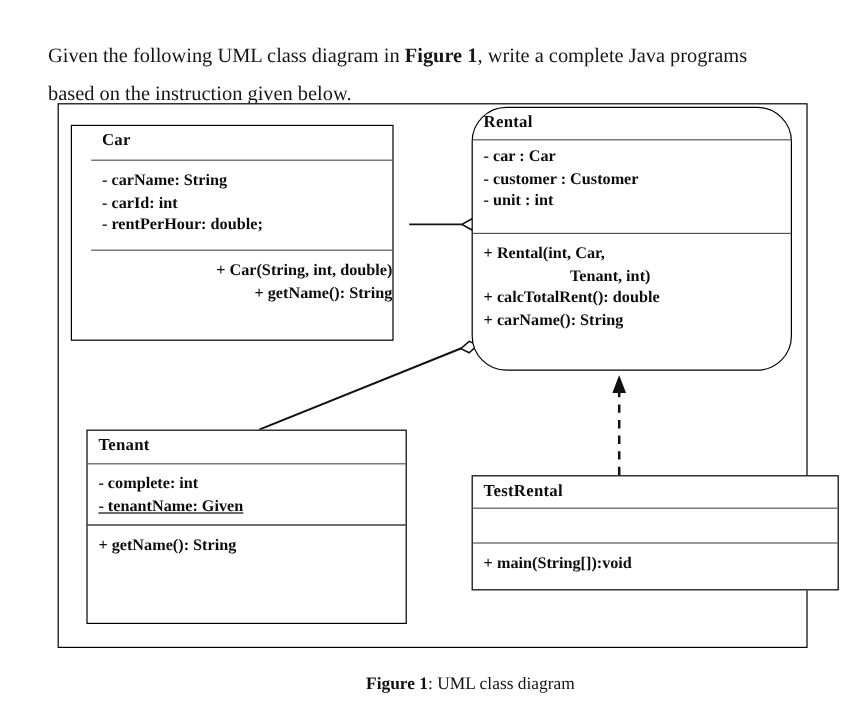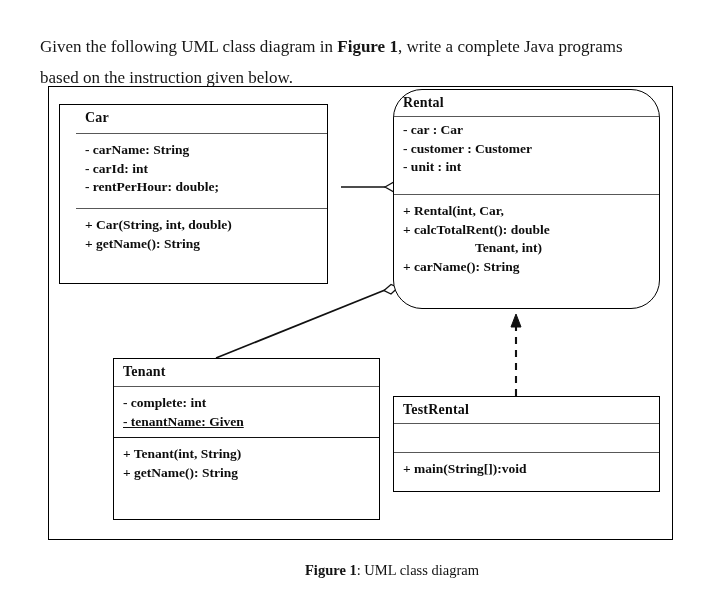--- a/index.html
+++ b/index.html
@@ -84,38 +84,38 @@
   .uml-compartment.empty {
     min-height: 22px;
   }
 
   
   #class-car {
     left: 10px;  top: 17px;  width: 269px; height: 180px; padding-left: 16px;
   }
   #class-car .uml-name { height: 29px; }
   #class-car .attrs { height: 74px; }
-  #class-car .ops { height: 75px; }
+  #class-car .ops { height: 75px; text-align: right; }
 
   #class-rental {
     left: 344px; top: 2px;  width: 267px; height: 220px; border-radius: 29px;
   }
   #class-rental .uml-name { height: 27px; }
   #class-rental .attrs { height: 77px; padding-top: 4px; }
   #class-rental .ops { height: 122px; }
 
   #class-tenant {
-    left: 23px;  top: 271px; width: 267px; height: 162px; margin-left: 41px;
+    left: 23px;  top: 271px; width: 267px; height: 162px;
   }
   #class-tenant .uml-name { height: 28px; }
   #class-tenant .attrs { height: 50px; }
   #class-tenant .ops { height: 82px; }
 
   #class-testrental {
-    left: 344px; top: 309px; width: 267px; height: 96px;
+    left: 344px; top: 309px; width: 306px; height: 96px;
   }
   #class-testrental .uml-name { height: 27px; }
   #class-testrental .attrs { height: 28px; }
   #class-testrental .ops { height: 39px; }
 
   
   #connectors {
     position: absolute;
     left: 0; top: 0;
     width: 625px; height: 454px;
@@ -178,34 +178,33 @@
 
   <div class="uml-class" id="class-rental">
     <div class="uml-name">Rental</div>
     <div class="uml-compartment attrs">
       <div class="uml-member">- car : Car</div>
       <div class="uml-member">- customer : Customer</div>
       <div class="uml-member">- unit : int</div>
     </div>
     <div class="uml-compartment ops topline">
       <div class="uml-member">+ Rental(int, Car,</div>
+      <div class="uml-member indented">Tenant, int)</div>
       <div class="uml-member">+ calcTotalRent(): double</div>
-      <div class="uml-member indented">Tenant, int)</div>
       <div class="uml-member">+ carName(): String</div>
     </div>
   </div>
 
   <div class="uml-class" id="class-tenant">
     <div class="uml-name">Tenant</div>
     <div class="uml-compartment attrs">
       <div class="uml-member">- complete: int</div>
       <div class="uml-member underlined">- tenantName: Given</div>
     </div>
     <div class="uml-compartment ops topline-dark">
-      <div class="uml-member">+ Tenant(int, String)</div>
       <div class="uml-member">+ getName(): String</div>
     </div>
   </div>
 
   <div class="uml-class" id="class-testrental">
     <div class="uml-name">TestRental</div>
     <div class="uml-compartment attrs empty"></div>
     <div class="uml-compartment ops topline">
       <div class="uml-member">+ main(String[]):void</div>
     </div>

